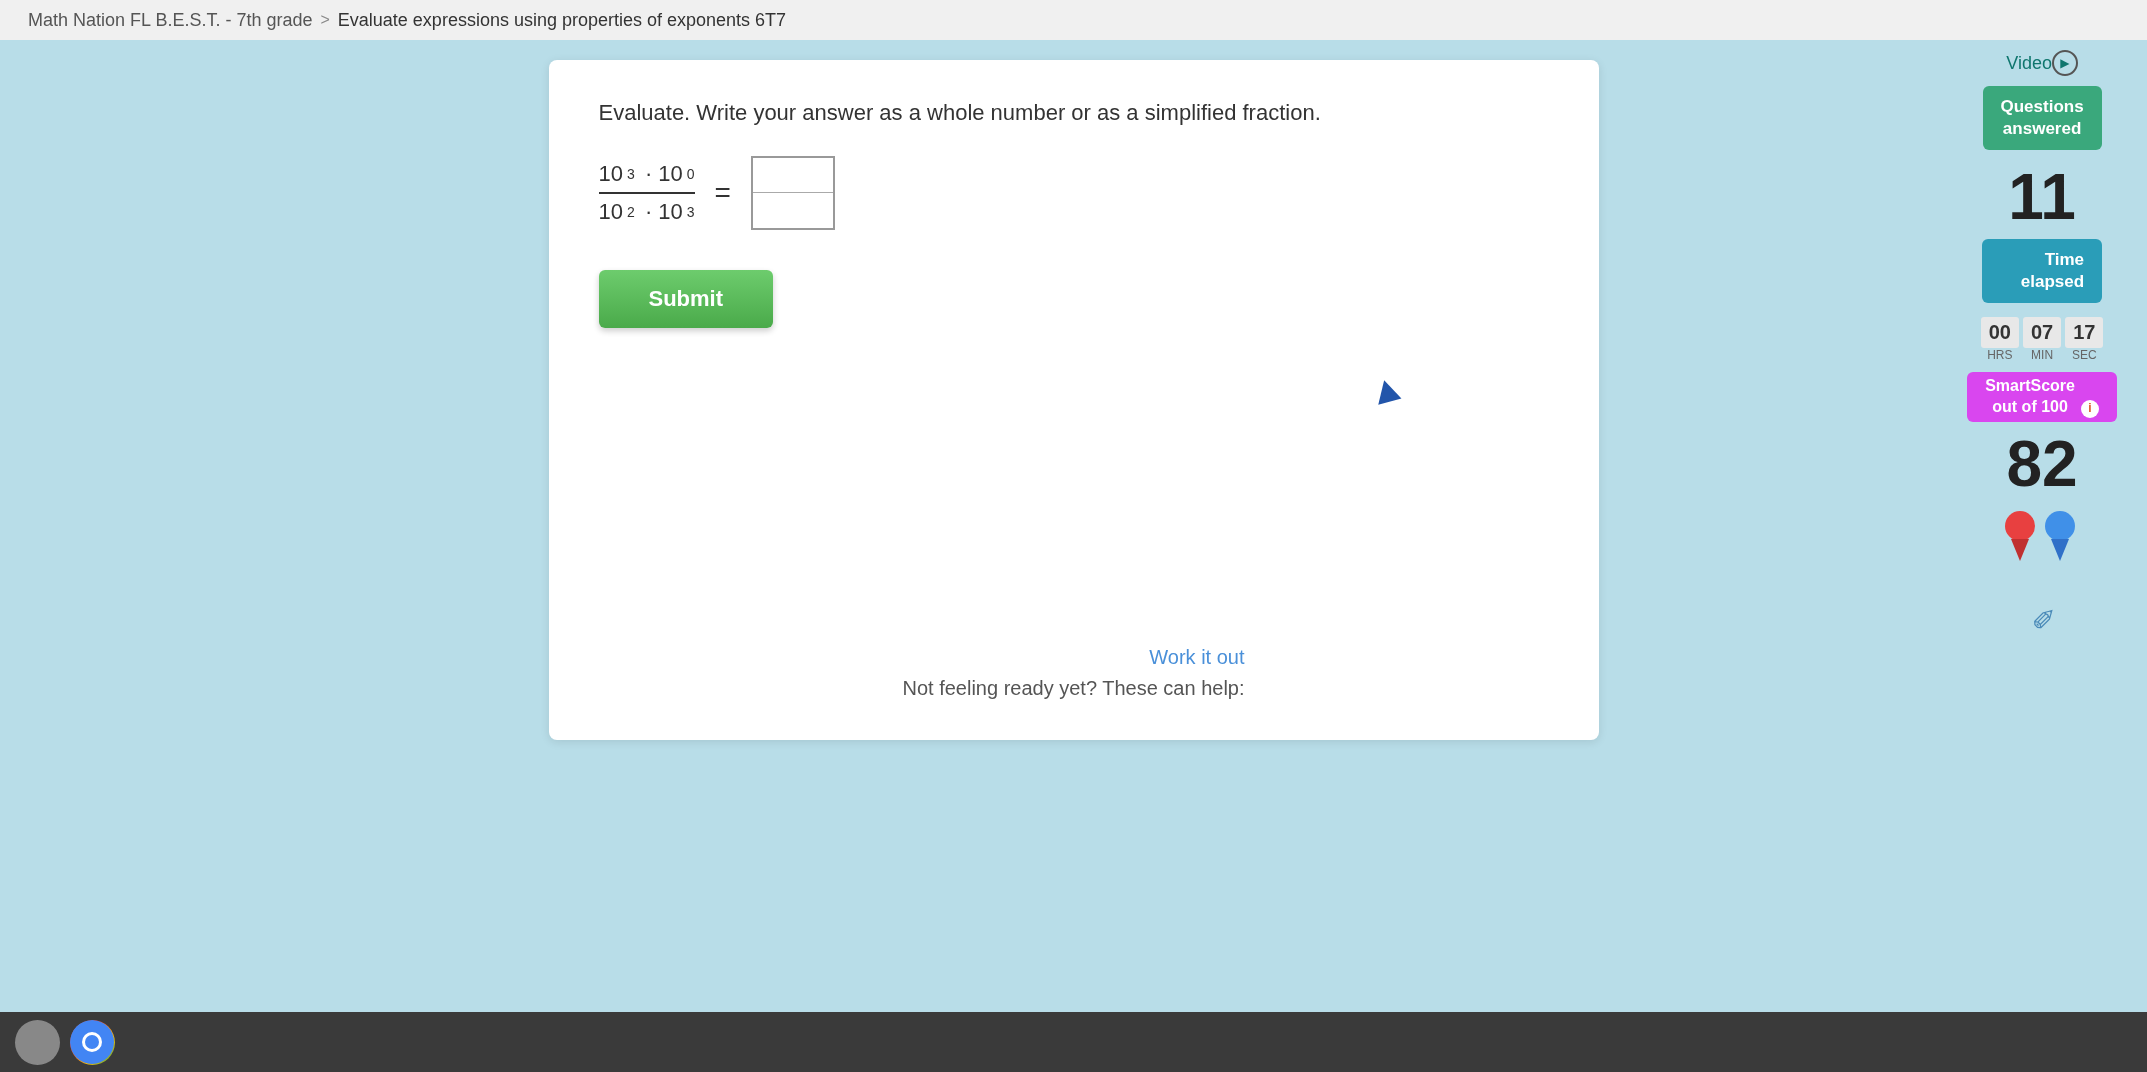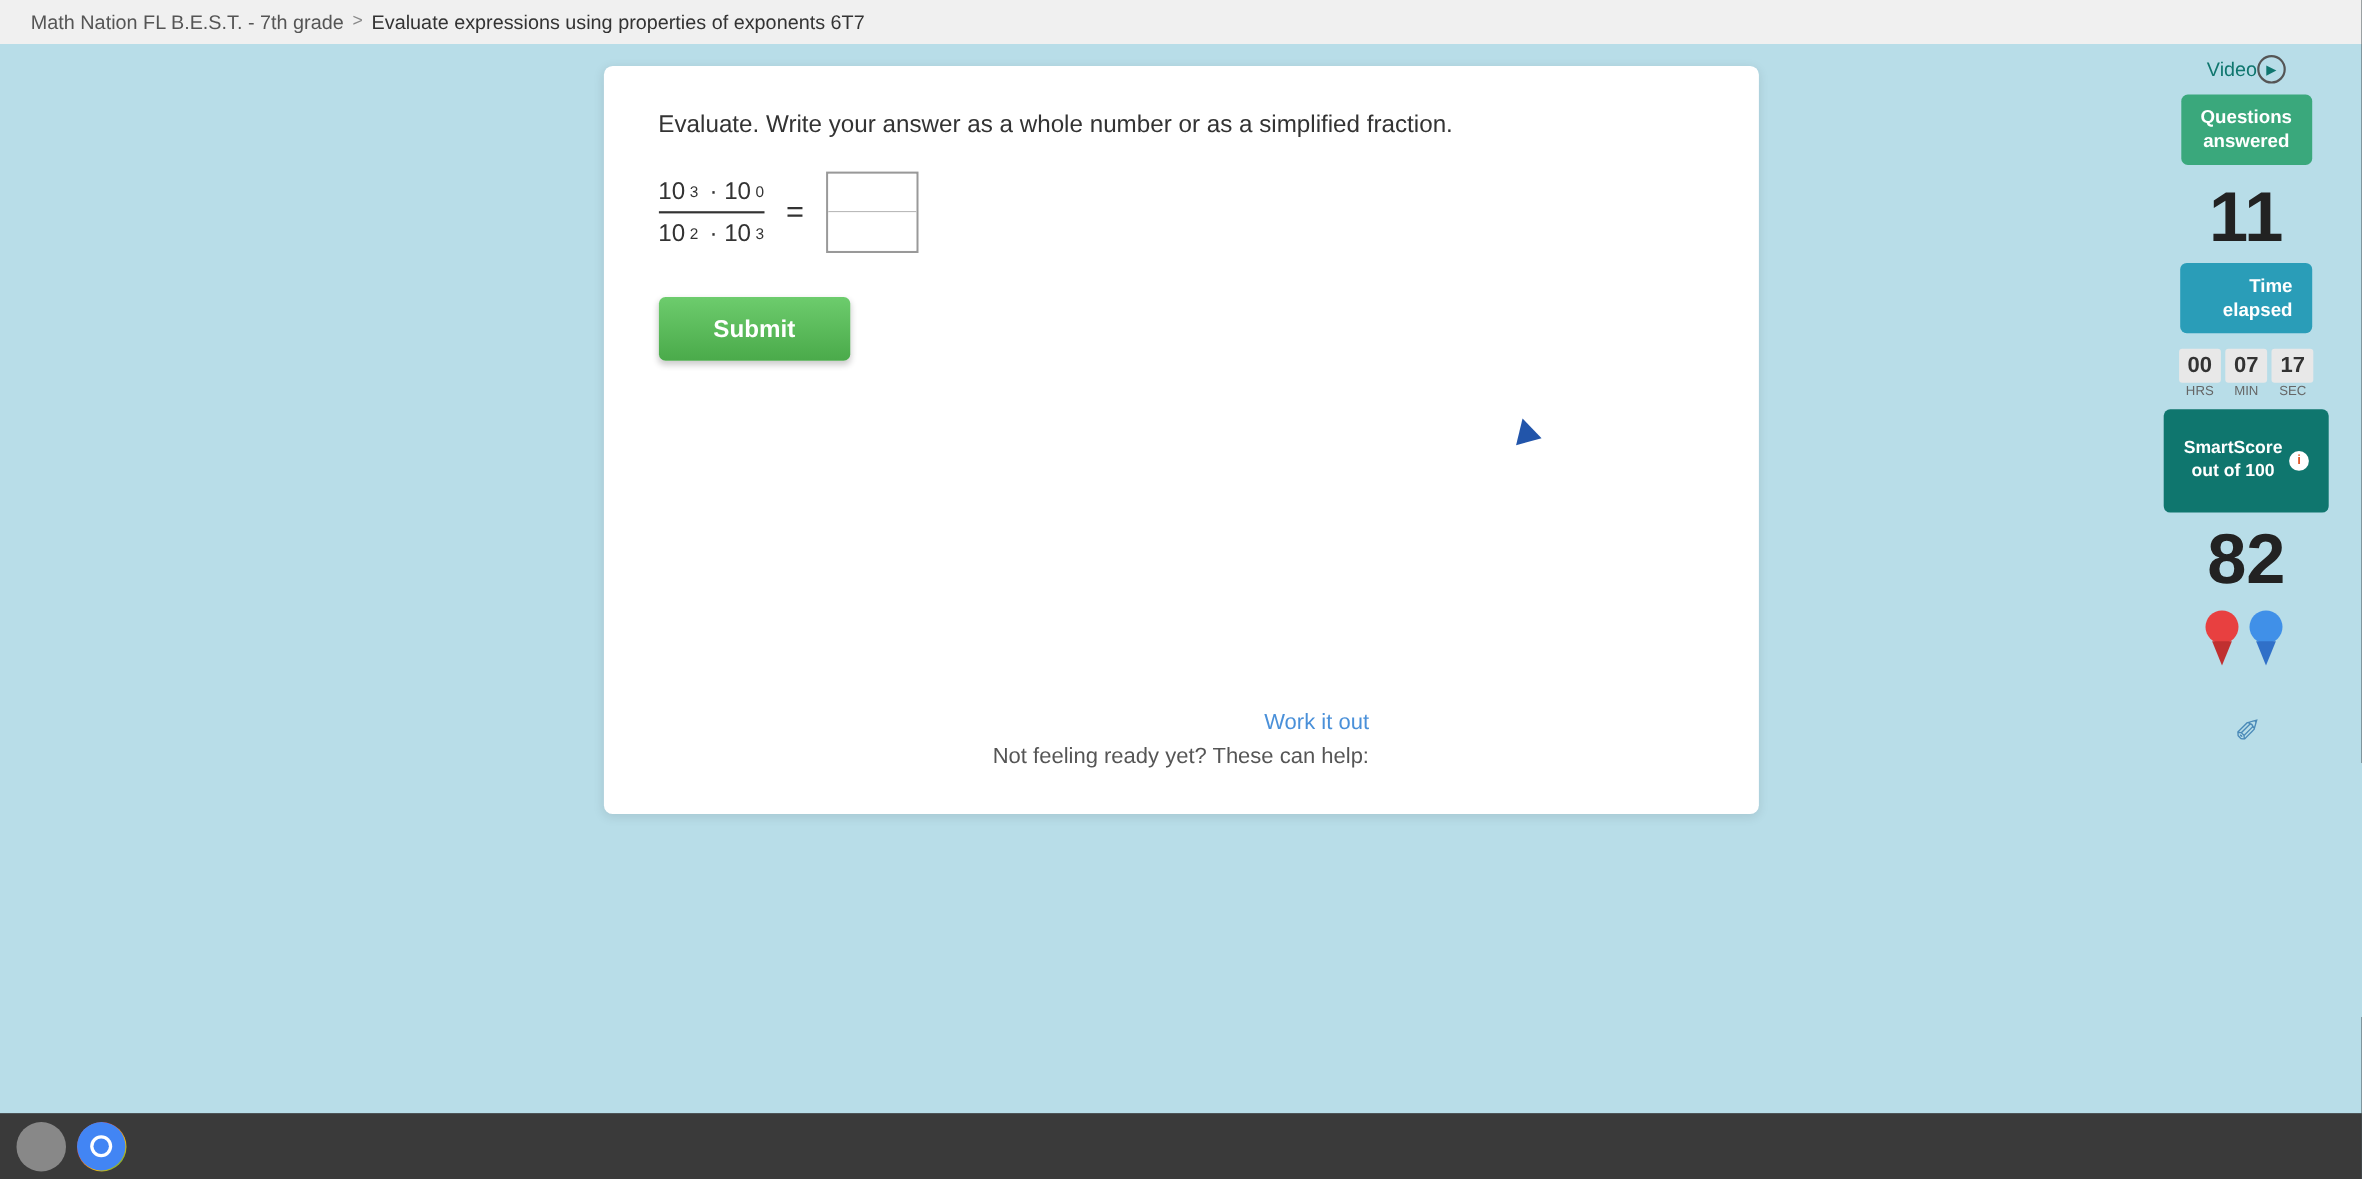--- a/index.html
+++ b/index.html
@@ -262,32 +262,32 @@
       text-align: center;
     }
 
     .timer-group {
       display: flex;
       flex-direction: column;
       align-items: center;
     }
 
     .smart-score-btn {
-      background: #0f766e;
+      background: #d946ef;
       color: white;
       border: none;
       border-radius: 6px;
-      padding: 26px 18px;
+      padding: 4px 18px;
       font-size: 16px;
       font-weight: bold;
       cursor: pointer;
       text-align: center;
       line-height: 1.3;
       display: flex;
-      align-items: center;
+      align-items: flex-end;
       gap: 6px;
     }
 
     .smart-score-value {
       font-size: 64px;
       font-weight: bold;
       color: #222;
       line-height: 1;
     }
 

